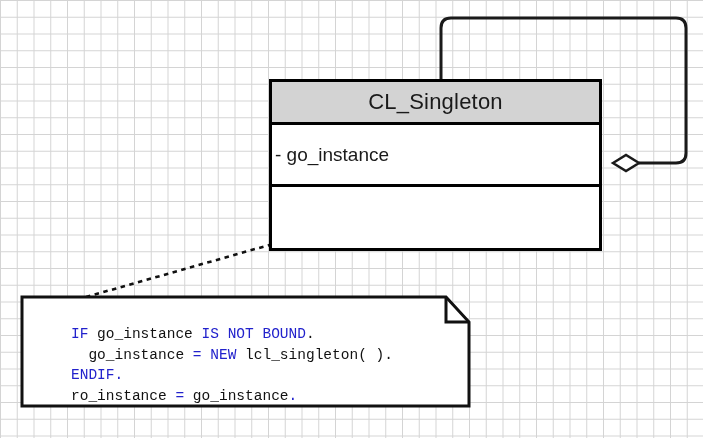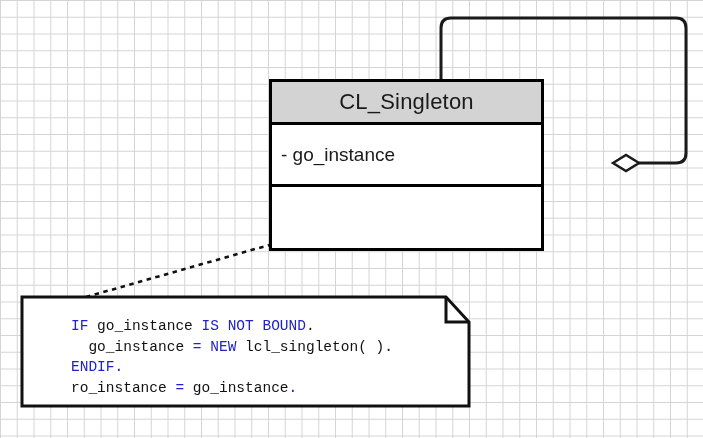--- a/index.html
+++ b/index.html
@@ -30,21 +30,21 @@
     width: 703px;
     height: 438px;
     pointer-events: none;
   }
 
   
   .class-box {
     position: absolute;
     left: 269px;
     top: 79px;
-    width: 275px;
+    width: 333px;
     height: 172px;
     border: 3px solid #000000;
     box-sizing: border-box;
     background: #ffffff;
   }
   .class-header {
     height: 43px;
     background: #d3d3d3;
     border-bottom: 3px solid #000000;
     box-sizing: border-box;
@@ -55,21 +55,21 @@
   .class-title {
     font-size: 22px;
     color: #1a1a1a;
     letter-spacing: 0.2px;
     white-space: nowrap;
   }
   .class-compartment {
     box-sizing: border-box;
     display: flex;
     align-items: center;
-    padding-left: 9px;
+    padding-left: 3px;
   }
   .class-attrs {
     height: 62px;
     border-bottom: 3px solid #000000;
   }
   .class-ops {
     height: 61px;
   }
   .member-text {
     font-size: 19px;
@@ -81,21 +81,21 @@
   .note-box {
     position: absolute;
     left: 21px;
     top: 296px;
     width: 449px;
     height: 111px;
   }
   .note-code {
     position: absolute;
     left: 50px;
-    top: 20px;
+    top: 28px;
     font-family: "Liberation Mono", monospace;
     font-size: 14.5px;
     line-height: 20.5px;
     white-space: pre;
     color: #111111;
   }
   .kw { color: #2222cc; }
   .pl { color: #111111; }
 </style>
 </head>

